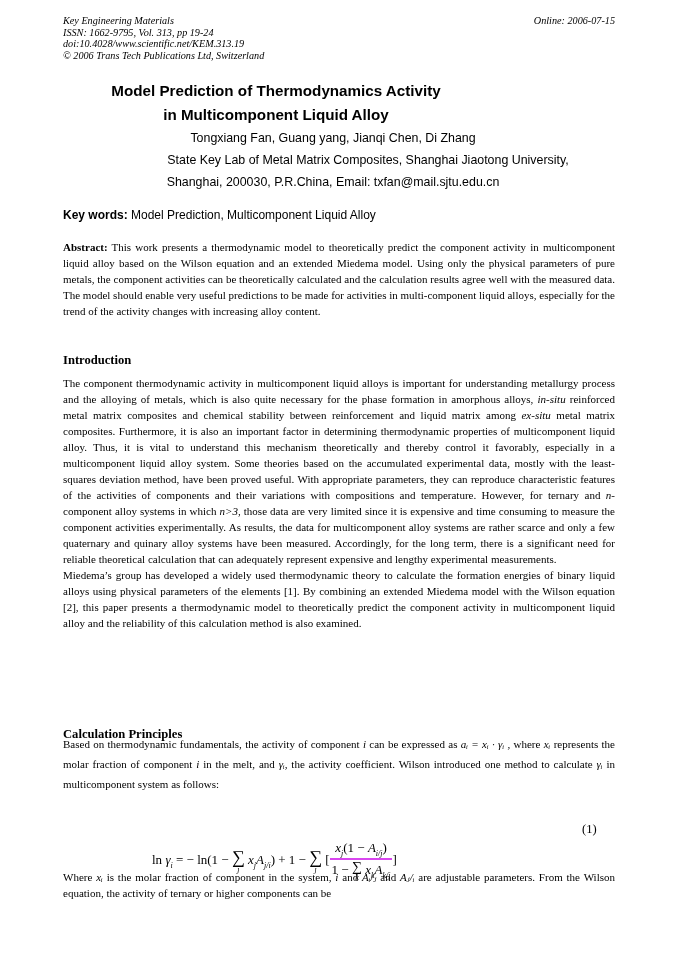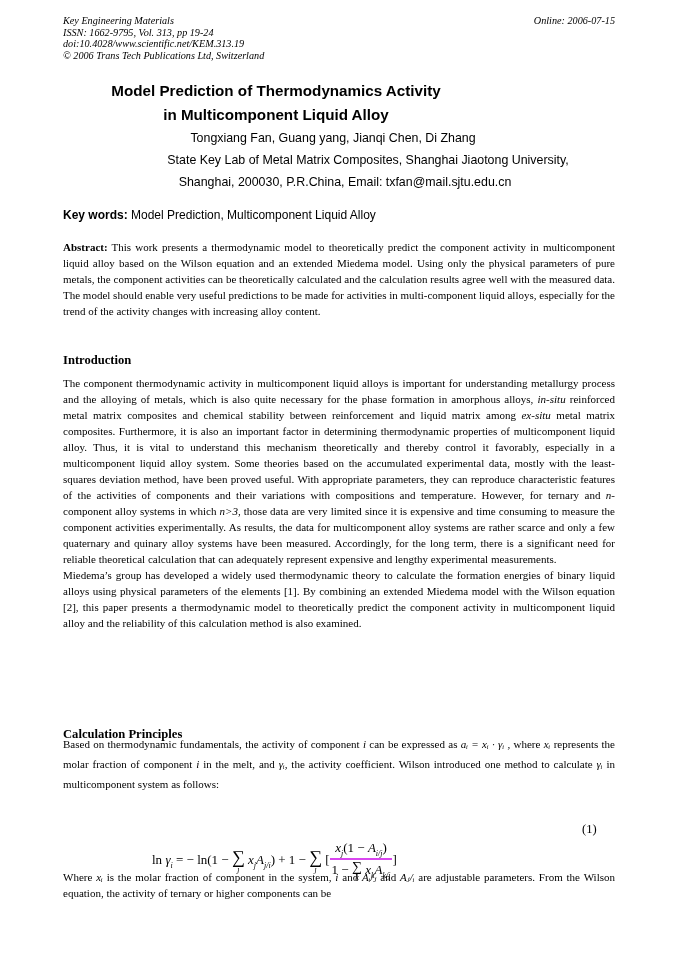--- a/index.html
+++ b/index.html
@@ -7,21 +7,21 @@
   .serif { font-family: "Liberation Serif", "DejaVu Serif", serif; }
   .sans { font-family: "Liberation Sans", "DejaVu Sans", sans-serif; }
   .header-left { position: absolute; left: 63px; top: 15px; font-size: 10.2px; line-height: 11.6px; font-style: italic; }
   .header-right { position: absolute; right: 63px; top: 15px; font-size: 10.2px; line-height: 11.6px; font-style: italic; margin-left: 48px; }
   .title { position: absolute; left: 0; width: 552px; text-align: center; font-weight: bold; font-size: 15.2px; }
   .t1 { top: 82px; }
   .t2 { top: 106px; }
   .center-line { position: absolute; left: 0; width: 666px; text-align: center; font-size: 12.4px; }
   .authors { top: 131px; }
   .aff1 { top: 153px; padding-left: 35px; }
-  .aff2 { top: 175px; padding-left: 12px; }
+  .aff2 { top: 175px; }
   .block { position: absolute; left: 63px; width: 552px; }
   .keywords { top: 208px; font-size: 12px; }
   .para { font-size: 11px; line-height: 16px; text-align: justify; }
   .abstract { top: 239px; }
   .heading { position: absolute; left: 63px; font-weight: bold; font-size: 12.6px; }
   .h-intro { top: 353px; }
   .intro { top: 375px; }
   .h-calc { top: 727px; }
   .calc-text { top: 734px; }
   .equation { position: absolute; left: 152px; top: 840px; font-size: 13px; font-family: Liberation Serif, serif; }

